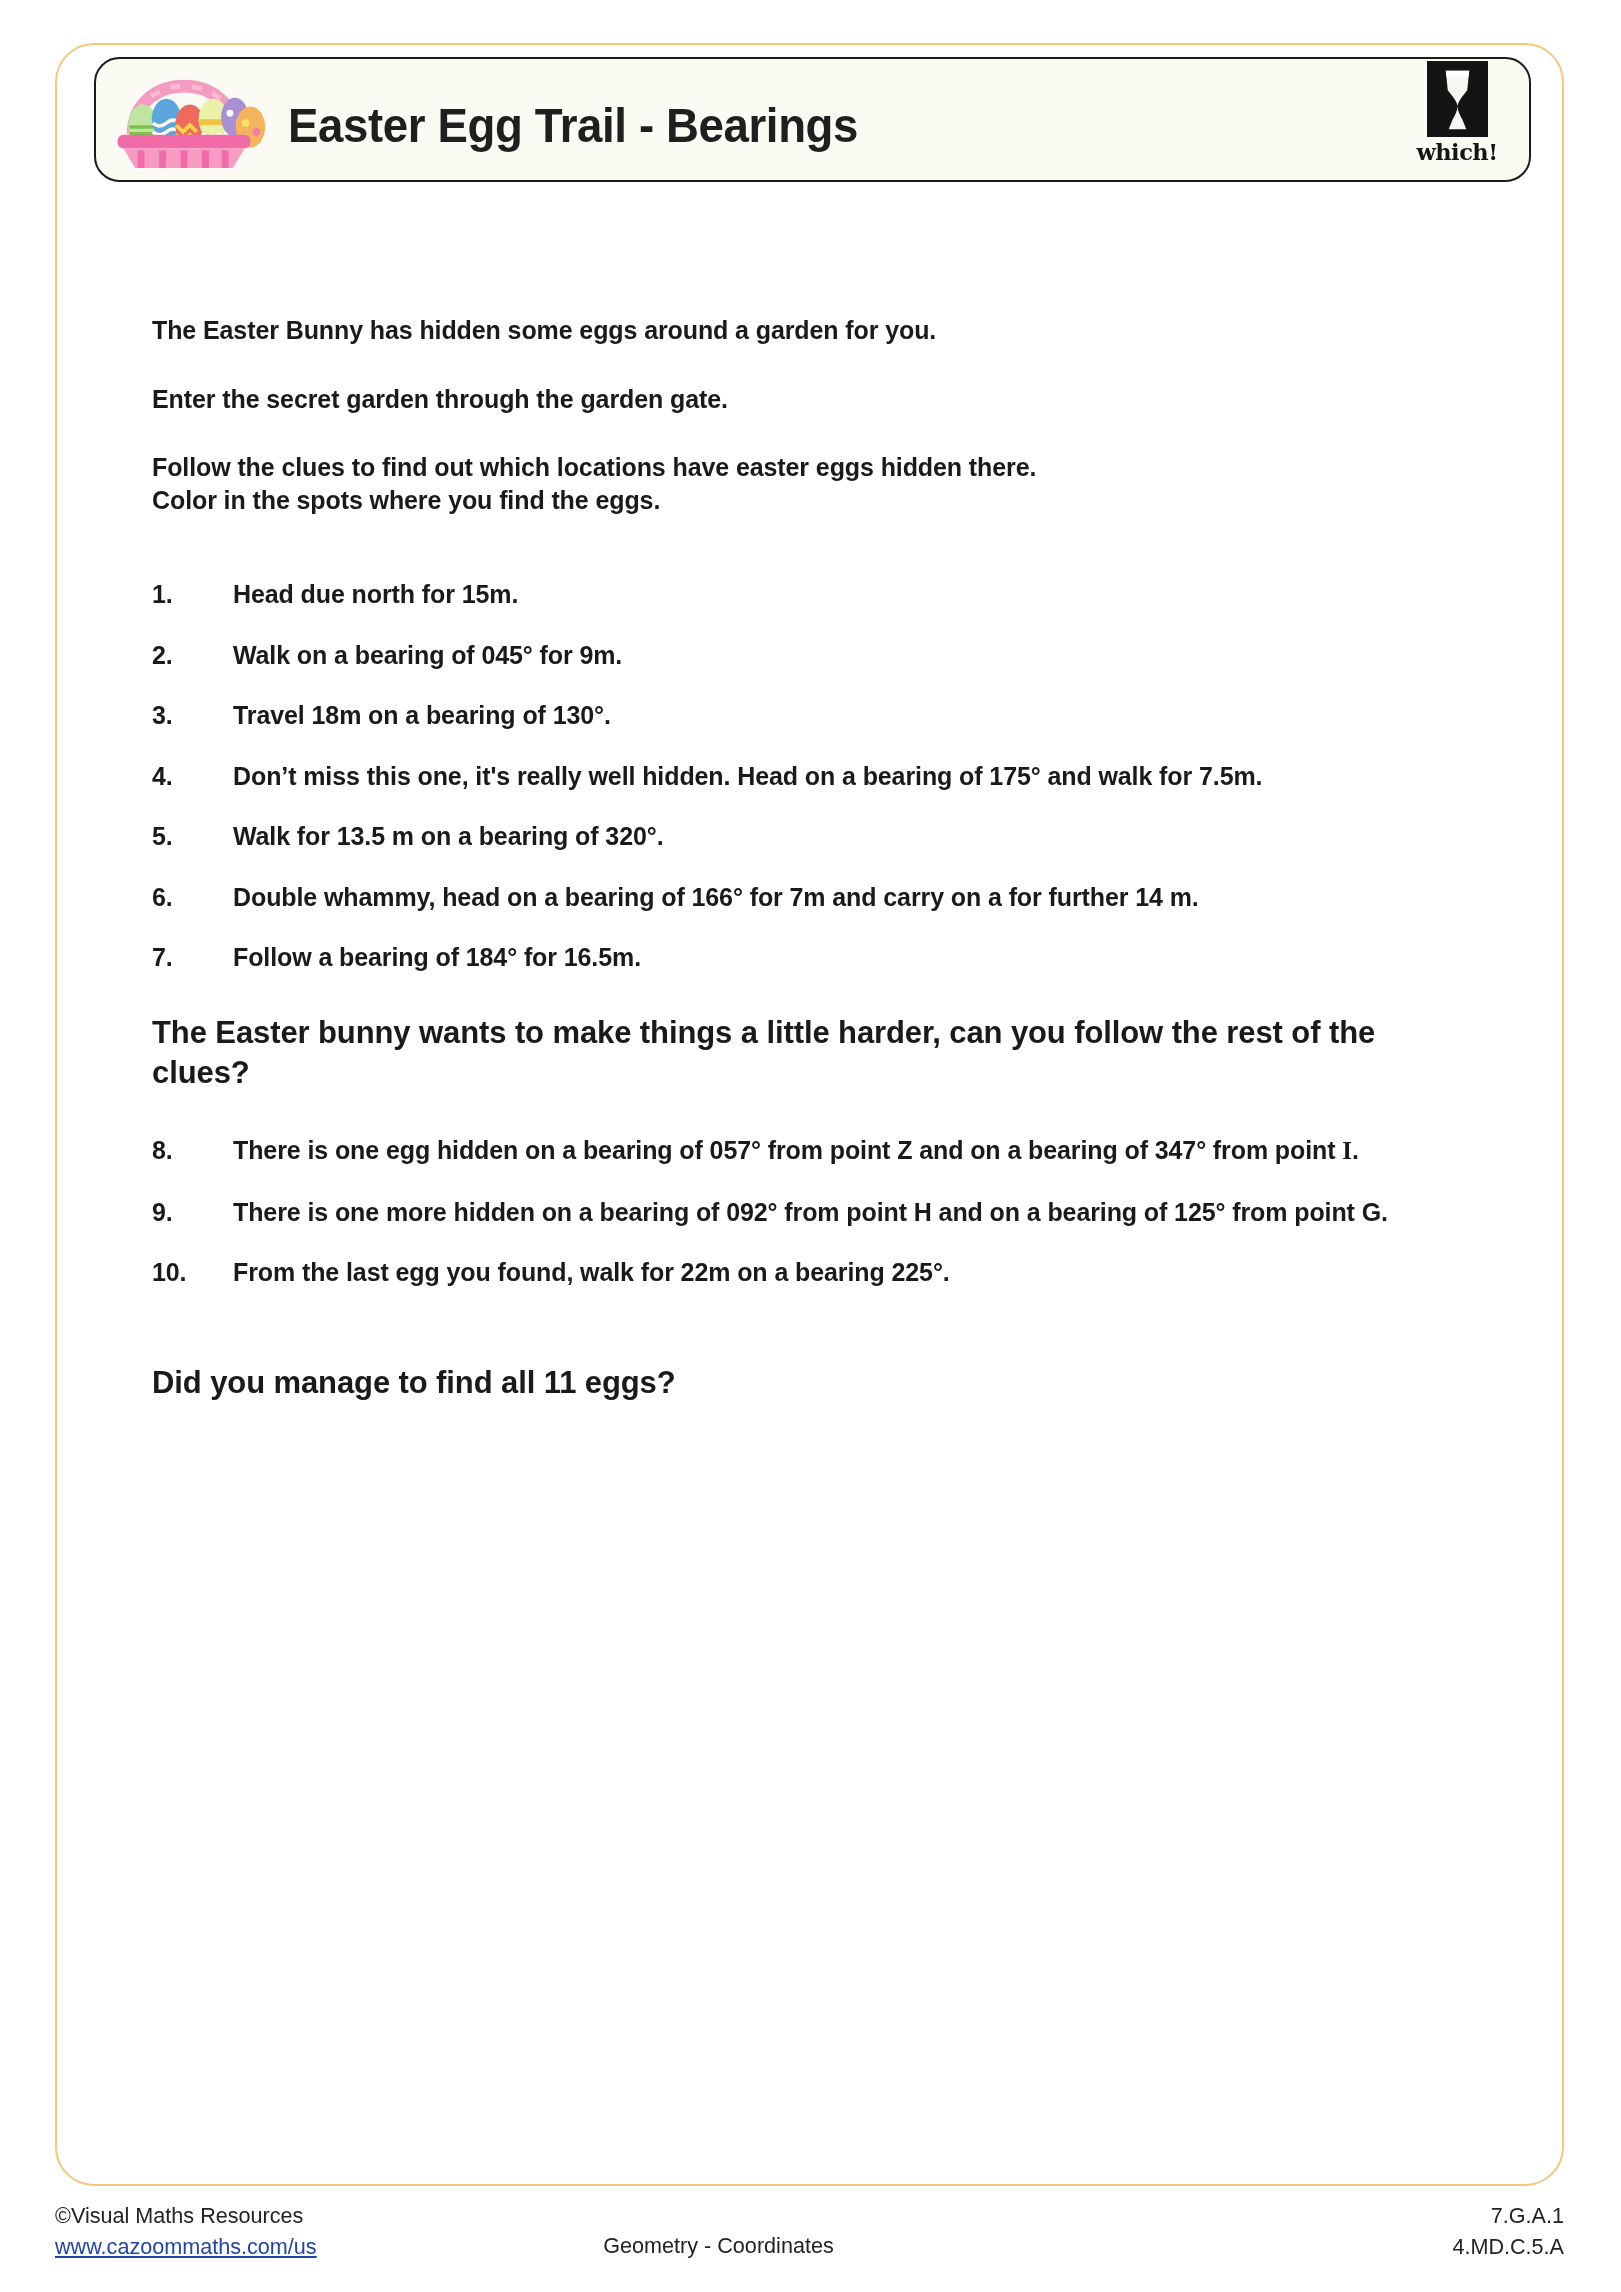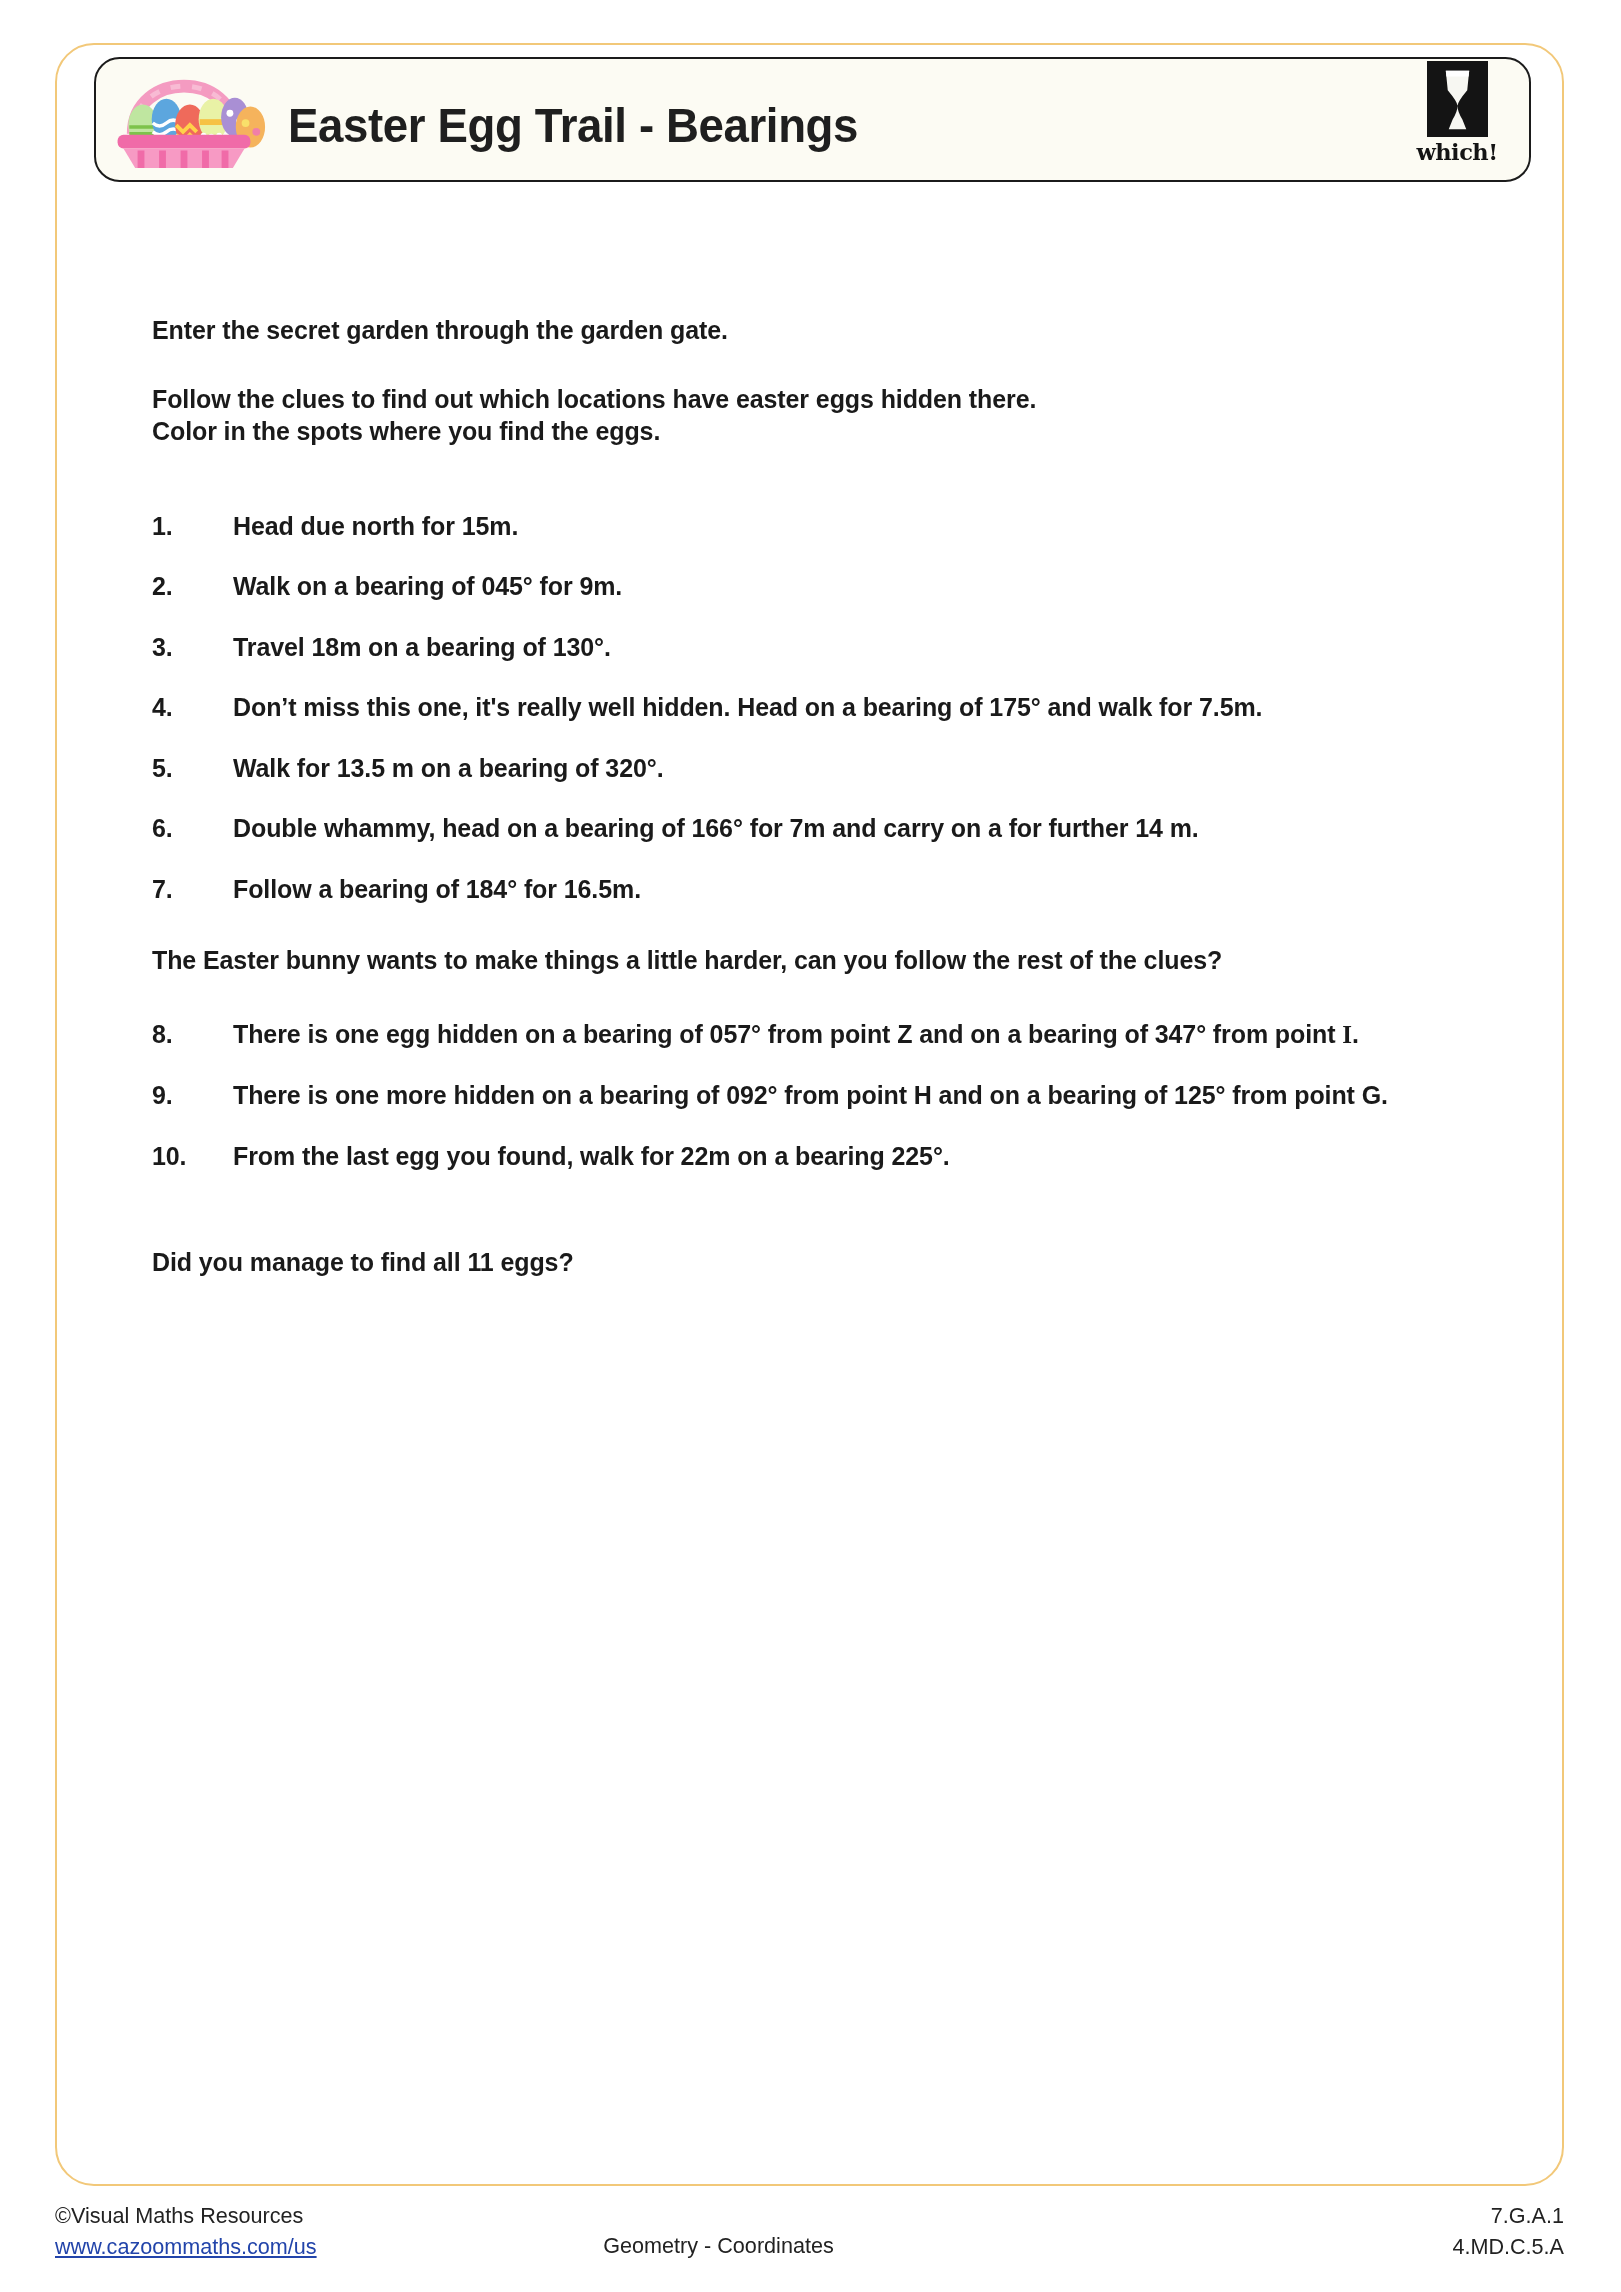--- a/index.html
+++ b/index.html
@@ -121,21 +121,21 @@
     letter-spacing: -0.1px;
   }
   .list-item .num {
     position: absolute;
     left: 0;
     top: 0;
     width: 69px;
   }
 
   .mid-para {
-    font-size: 25px;
+    font-size: 31px;
     font-weight: bold;
     line-height: 1.30;
     letter-spacing: -0.1px;
   }
 
   .serif-i {
     font-family: "Liberation Serif", serif;
     font-weight: bold;
   }
 
@@ -224,20 +224,21 @@
     <svg viewBox="0 0 62 78" width="61" height="76" xmlns="http://www.w3.org/2000/svg">
       <path d="M19 10 L43 10 L41 30 Q31 42 31 46 Q31 52 36 60 L40 70 L22 70 L26 60 Q31 52 31 46 Q31 42 21 30 Z" fill="#f7f7f2"></path>
       <path d="M19 10 L43 10 L42.4 16 L19.6 16 Z" fill="#ffffff"></path>
     </svg>
   </div>
   <div class="logo-text">which!</div>
 </div>
 
 <div class="content">
 
+  <p class="intro-para">The Easter Bunny has hidden some eggs around a garden for you.</p>
   <p class="intro-para">Enter the secret garden through the garden gate.</p>
   <p class="intro-para" style="margin-bottom:62px;">
     <span>Follow the clues to find out which locations have easter eggs hidden there.</span><br>
     <span>Color in the spots where you find the eggs.</span>
   </p>
 
   <ol class="list">
     <li class="list-item">
       <span class="num">1.</span>
       <span>Head due north for 15m.</span>

